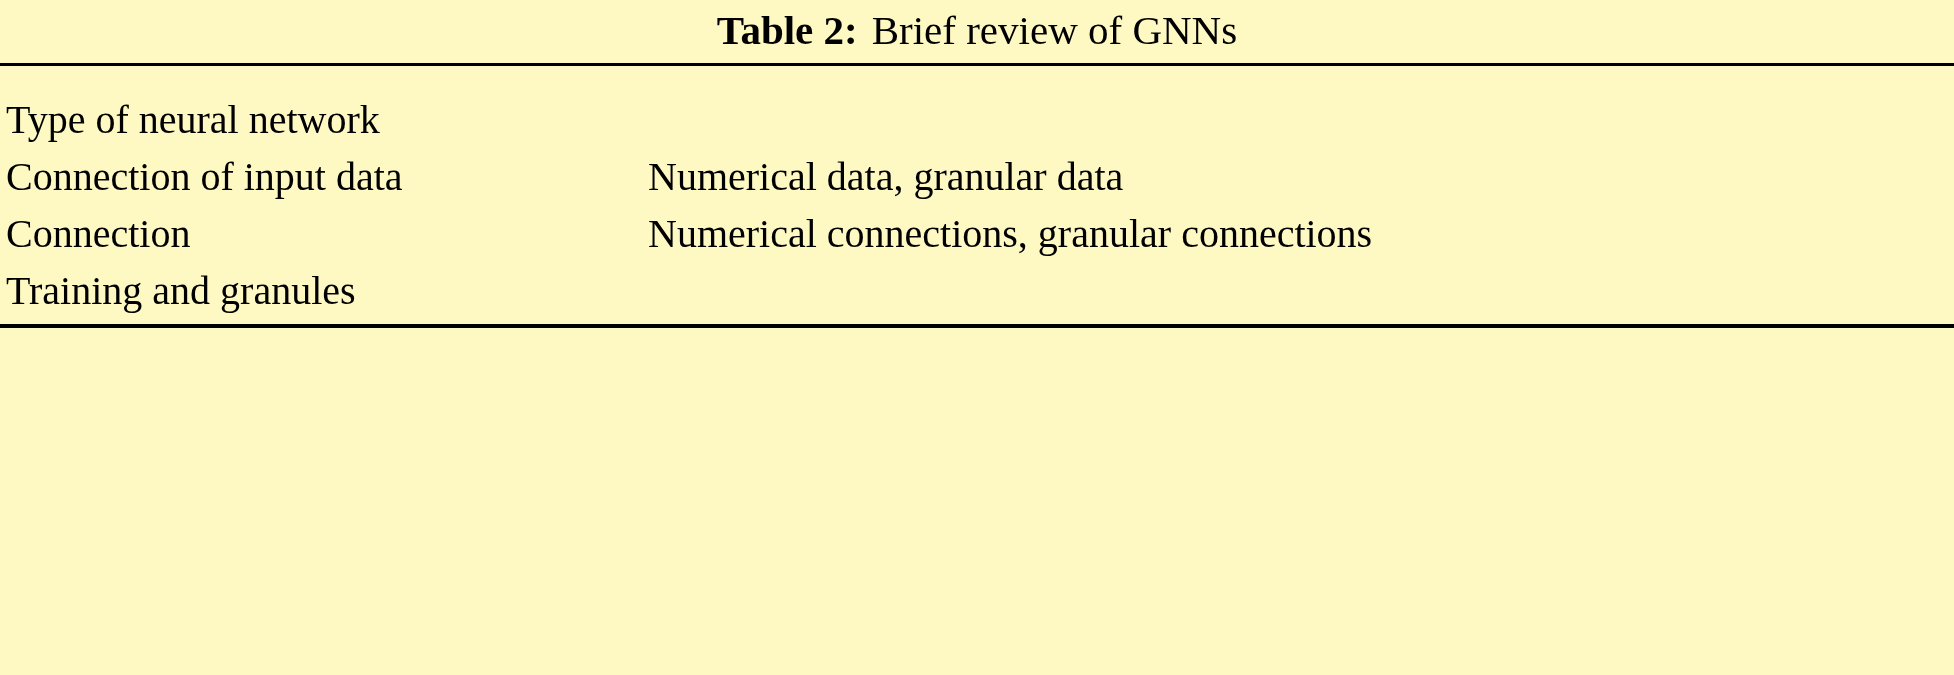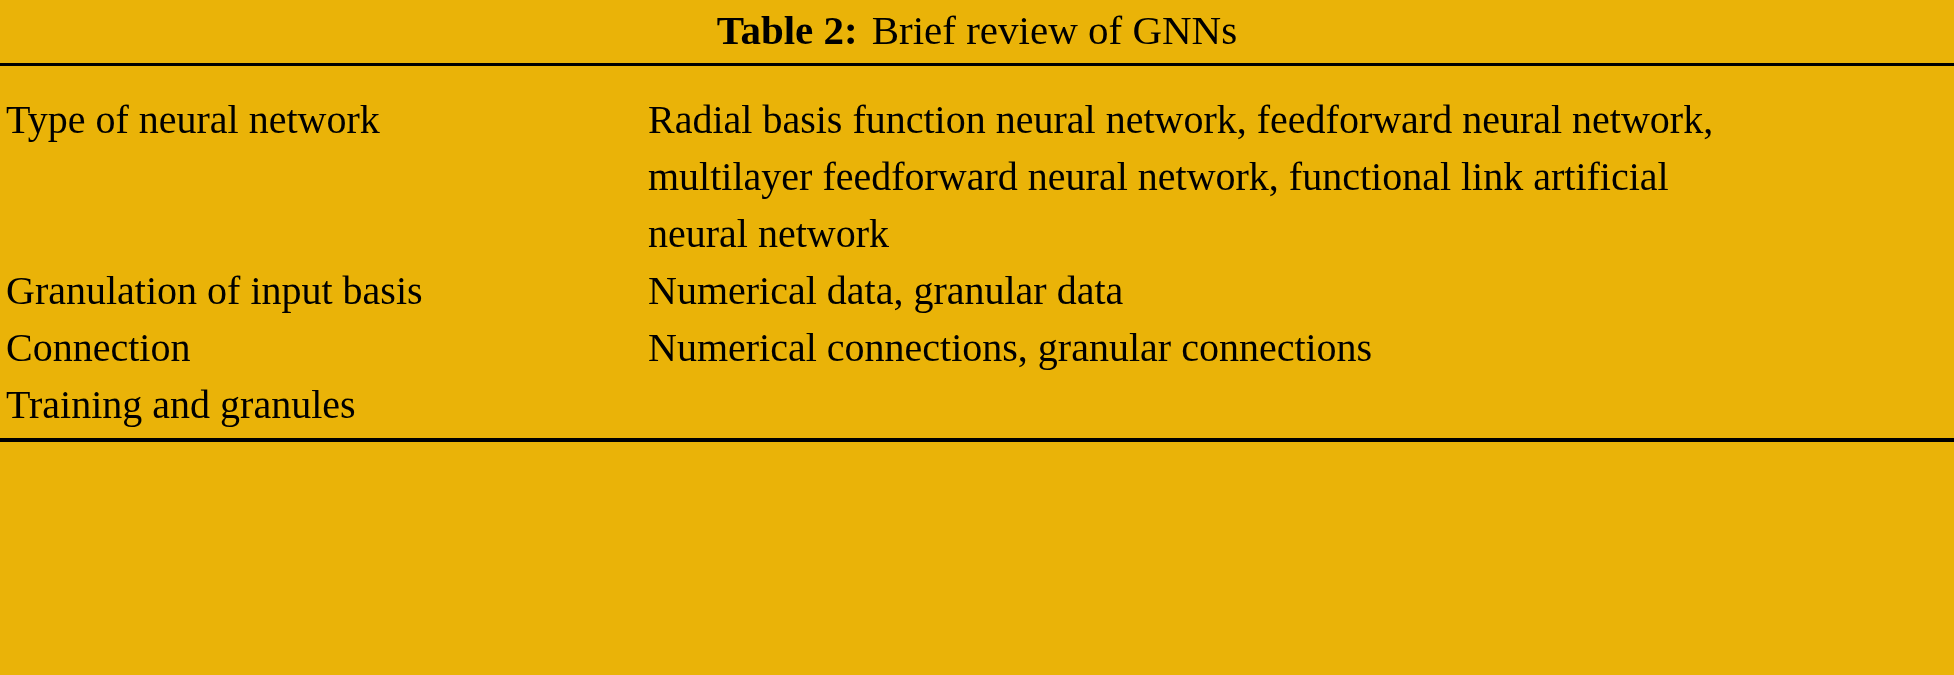--- a/index.html
+++ b/index.html
@@ -4,21 +4,21 @@
 <style>
   html, body {
     margin: 0;
     padding: 0;
     background: #ffffff;
   }
   .figure {
     position: relative;
     width: 1954px;
     height: 675px;
-    background: #eab308;
+    background: #fef9c3;
     color: #000000;
     font-family: "Liberation Serif", "DejaVu Serif", serif;
     overflow: hidden;
     box-sizing: border-box;
   }
   .caption {
     text-align: center;
     padding-top: 5px;
     font-size: 41px;
     line-height: 50px;
@@ -72,30 +72,27 @@
   <div class="caption">
     <span class="cap-label">Table 2:</span><span class="cap-text">Brief review of GNNs</span>
   </div>
 
   <hr class="rule top">
 
   <div class="tbl">
 
     <div class="tbl-row">
       <div class="cell-key">Type of neural network</div>
-      <div class="cell-value">Radial basis function neural network, feedforward neural network,
-multilayer feedforward neural network, functional link artificial
-neural network</div>
     </div>
 
     <div class="tbl-row">
     </div>
 
     <div class="tbl-row">
-      <div class="cell-key">Granulation of input basis</div>
+      <div class="cell-key">Connection of input data</div>
       <div class="cell-value">Numerical data, granular data</div>
     </div>
 
     <div class="tbl-row">
       <div class="cell-key">Connection</div>
       <div class="cell-value">Numerical connections, granular connections</div>
     </div>
 
     <div class="tbl-row">
       <div class="cell-key">Training and granules</div>

